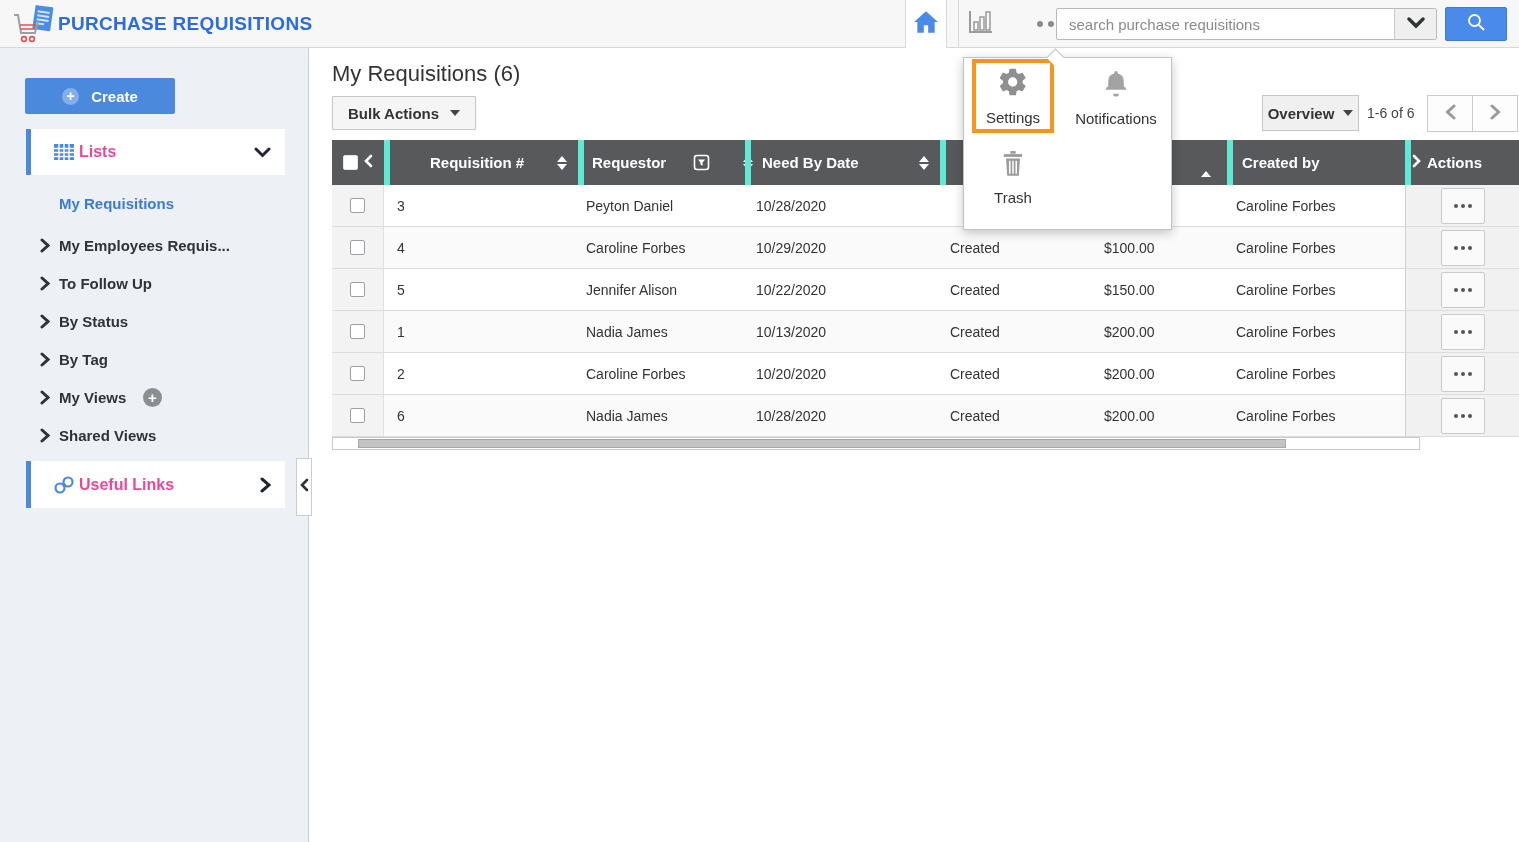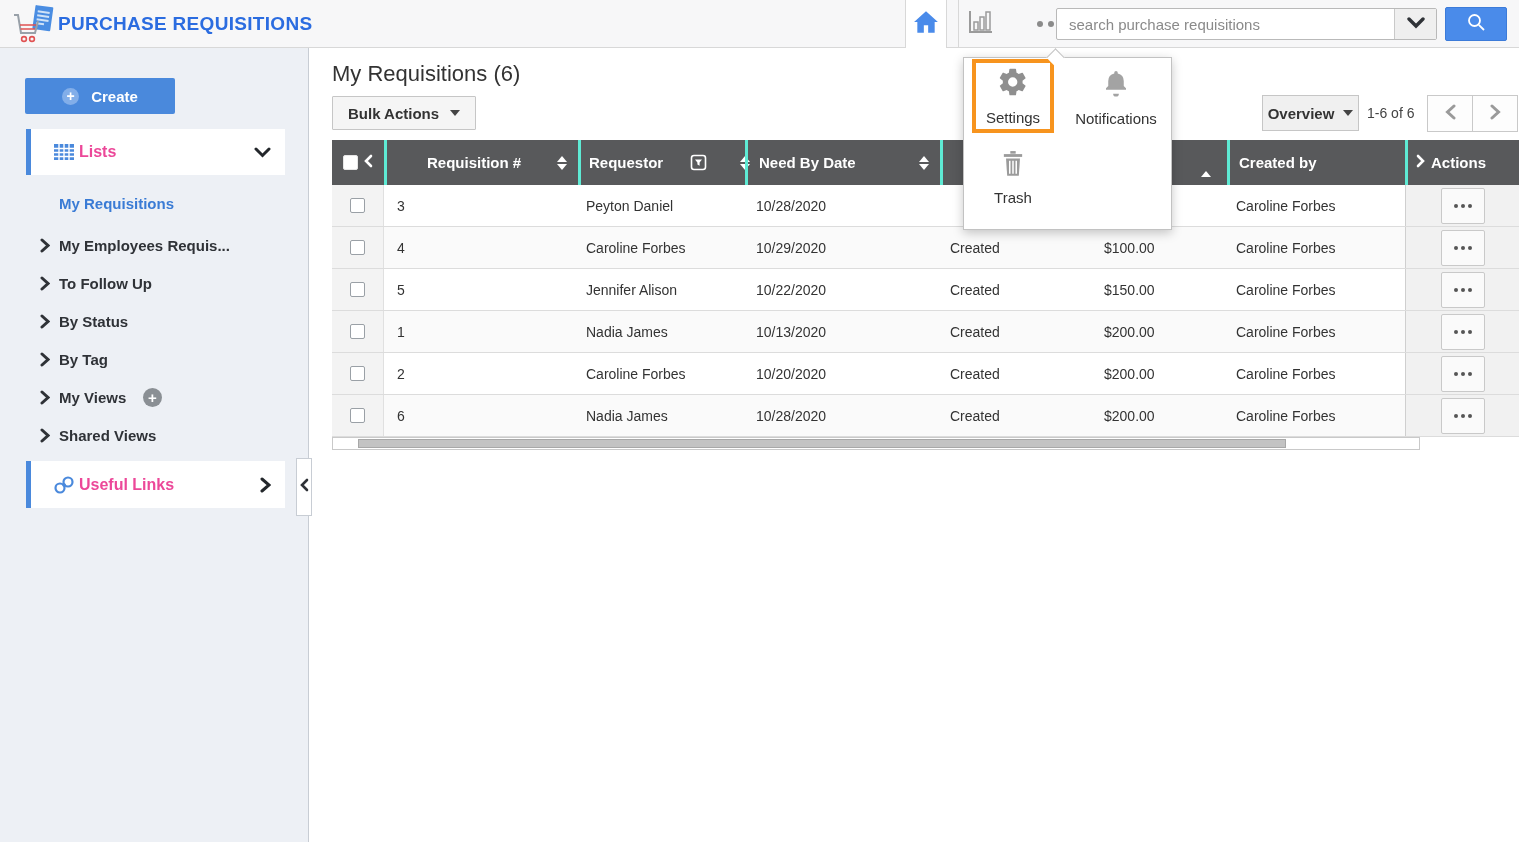--- a/index.html
+++ b/index.html
@@ -57,26 +57,26 @@
   .overview-btn { position:absolute; left:952px; top:47px; width:97px; height:36px; background:#f0f0f0; border:1px solid #c6c6c6; font-weight:bold; font-size:15px; color:#333; display:flex; align-items:center; justify-content:center; gap:9px; cursor:pointer; }
   .range-text { position:absolute; left:1057px; top:57px; font-size:14px; color:#444; }
   .pager { position:absolute; left:1117px; top:47px; display:flex; }
   .pager .pg { width:46px; height:37px; background:#fdfdfd; border:1px solid #c9c9c9; display:flex; align-items:center; justify-content:center; cursor:pointer; }
   .pager .pg + .pg { margin-left:-1px; }
 
   
   .table { position:absolute; left:22px; top:92px; width:1187px; }
   .thead { display:flex; height:45px; background:#58595b; color:#fff; font-weight:bold; font-size:15px; }
   .th { display:flex; align-items:center; position:relative; }
-  .th + .th { border-left:3px solid #5eead4; }
+  .th + .th { border-left:6px solid #5eead4; }
   .c0 { width:52px; } .c1 { width:194px; } .c2 { width:167px;gap:27px; } .c3 { width:195px; }
   .c4 { width:145px; } .c5 { width:142px; } .c6 { width:178px; } .c7 { width:114px; }
   .th.c0 { justify-content:center; gap:6px; }
   .th.c1 { padding-left:40px; } .th.c2 { padding-left:8px; } .th.c3 { padding-left:11px; }
-  .th.c6 { padding-left:9px; } .th.c7 { padding-left:8px; gap:6px; }
+  .th.c6 { padding-left:9px; } .th.c7 { padding-left:1px; gap:6px; }
   .th .sorter { margin-left:auto; margin-right:11px; display:flex; flex-direction:column; gap:2px; }
   .th.c2 .sorter { margin-left:6px; }
   .th .filter-ic { margin-left:auto; display:flex; }
   .tri-up { width:0; height:0; border-left:5px solid transparent; border-right:5px solid transparent; border-bottom:6px solid #fff; }
   .tri-dn { width:0; height:0; border-left:5px solid transparent; border-right:5px solid transparent; border-top:6px solid #fff; }
   .th.c5 { justify-content:flex-end; padding-right:16px; }
   .checkbox { width:15px; height:15px; background:#fff; border:1px solid #9aa0a6; border-radius:2px; display:inline-block; }
   .thead .checkbox { border-color:#e6e6e6; }
   .tbody .tr { display:flex; height:42px; background:#fff; border-bottom:1px solid #dcdcdc; }
   .tbody .tr:nth-child(even) { background:#fafafa; }

